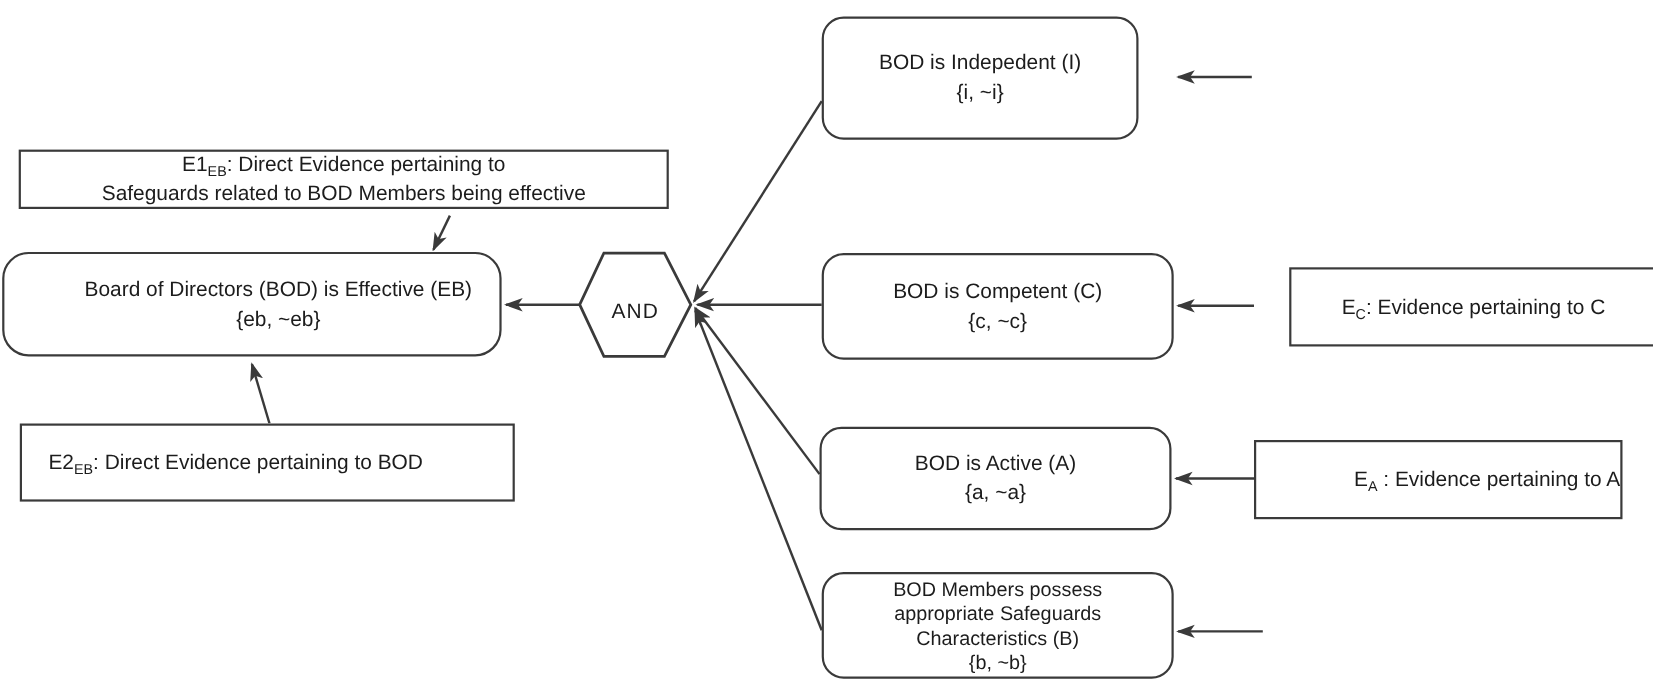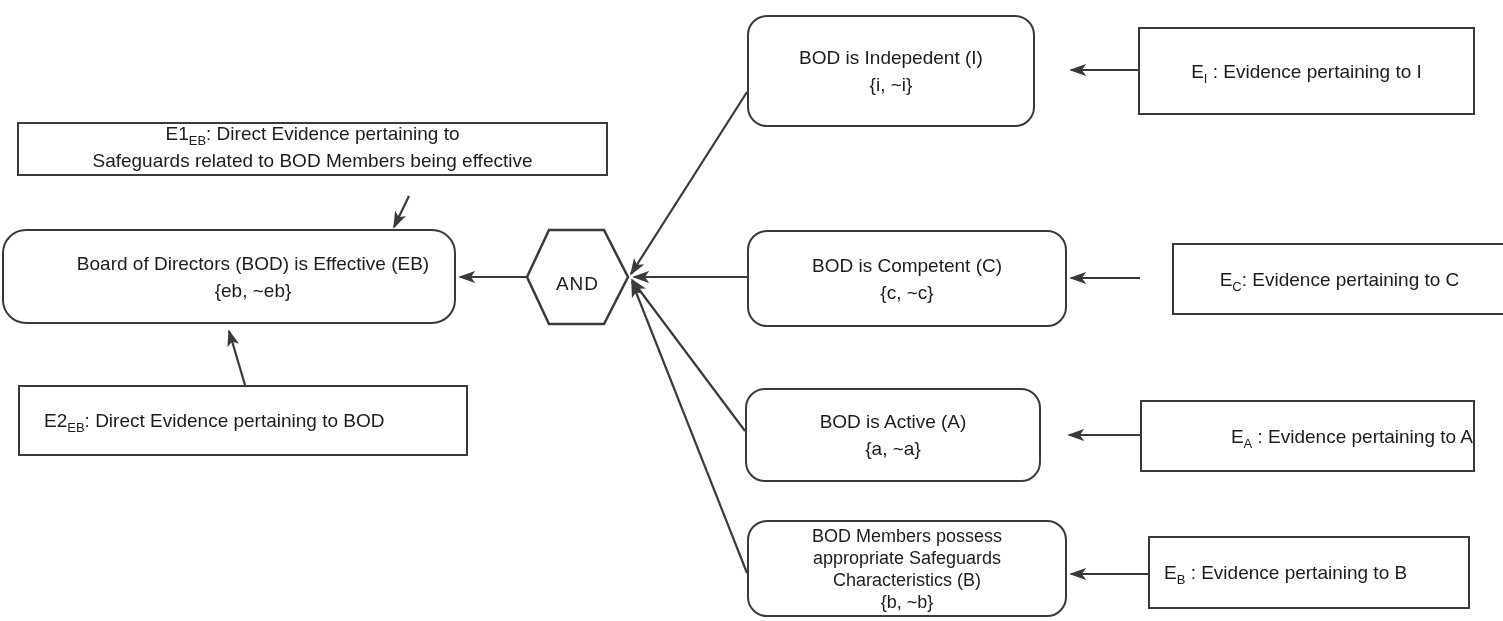--- a/index.html
+++ b/index.html
@@ -67,21 +67,21 @@
     <line x1="1138" y1="70" x2="1071" y2="70" stroke="var(--stroke)" stroke-width="2.2" marker-end="url(#arr)"></line>
     <line x1="1140" y1="278" x2="1071" y2="278" stroke="var(--stroke)" stroke-width="2.2" marker-end="url(#arr)"></line>
     <line x1="1140" y1="435" x2="1069" y2="435" stroke="var(--stroke)" stroke-width="2.2" marker-end="url(#arr)"></line>
     <line x1="1148" y1="574" x2="1071" y2="574" stroke="var(--stroke)" stroke-width="2.2" marker-end="url(#arr)"></line>
 
     <polygon points="527,277 549,230 604,230 628,277 604,324 549,324" fill="#ffffff" stroke="var(--stroke)" stroke-width="2.5"></polygon>
   </svg>
 
   <div class="gate-label">AND</div>
 
-  <div class="node" style="left:17px;top:122px;width:591px;height:54px;justify-content:flex-end;">
+  <div class="node" style="left:17px;top:136px;width:591px;height:54px;">
     <div><span>E1</span><sub>EB</sub><span>: Direct Evidence pertaining to</span></div>
     <div>Safeguards related to BOD Members being effective</div>
   </div>
 
   <div class="node main-rounded" style="left:2px;top:229px;width:454px;height:95px;">
     <div>Board of Directors (BOD) is Effective (EB)</div>
     <div>{eb, ~eb}</div>
   </div>
 
   <div class="node left-align" style="left:18px;top:385px;width:450px;height:71px;">
@@ -91,41 +91,35 @@
   <div class="node rounded" style="left:747px;top:15px;width:288px;height:112px;">
     <div>BOD is Indepedent (I)</div>
     <div>{i, ~i}</div>
   </div>
 
   <div class="node rounded" style="left:747px;top:230px;width:320px;height:97px;">
     <div>BOD is Competent (C)</div>
     <div>{c, ~c}</div>
   </div>
 
-  <div class="node rounded" style="left:745px;top:388px;width:296px;height:94px;">
+  <div class="node rounded" style="left:745px;top:388px;width:320px;height:94px;">
     <div>BOD is Active (A)</div>
     <div>{a, ~a}</div>
   </div>
 
   <div class="node rounded tight" style="left:747px;top:520px;width:320px;height:97px;">
     <div>BOD Members possess</div>
     <div>appropriate Safeguards</div>
     <div>Characteristics (B)</div>
     <div>{b, ~b}</div>
   </div>
 
-  <div class="node" style="left:1138px;top:27px;width:337px;height:88px;">
-    <div><span>E</span><sub>I</sub><span> : Evidence pertaining to I</span></div>
-  </div>
 
   <div class="node" style="left:1172px;top:243px;width:335px;height:72px;">
     <div><span>E</span><sub>C</sub><span>: Evidence pertaining to C</span></div>
   </div>
 
   <div class="node" style="left:1140px;top:400px;width:335px;height:72px;align-items:flex-end;">
     <div><span>E</span><sub>A</sub><span> : Evidence pertaining to A</span></div>
   </div>
 
-  <div class="node left-align" style="left:1148px;top:536px;width:322px;height:73px;">
-    <div style="padding-left:4px;"><span>E</span><sub>B</sub><span> : Evidence pertaining to B</span></div>
-  </div>
 
 </div>
 
 </body></html>

